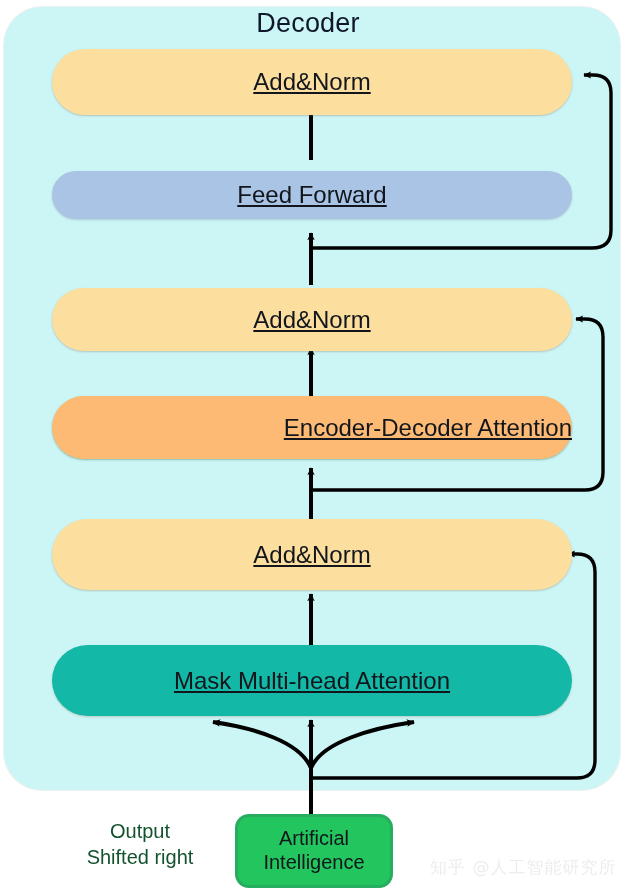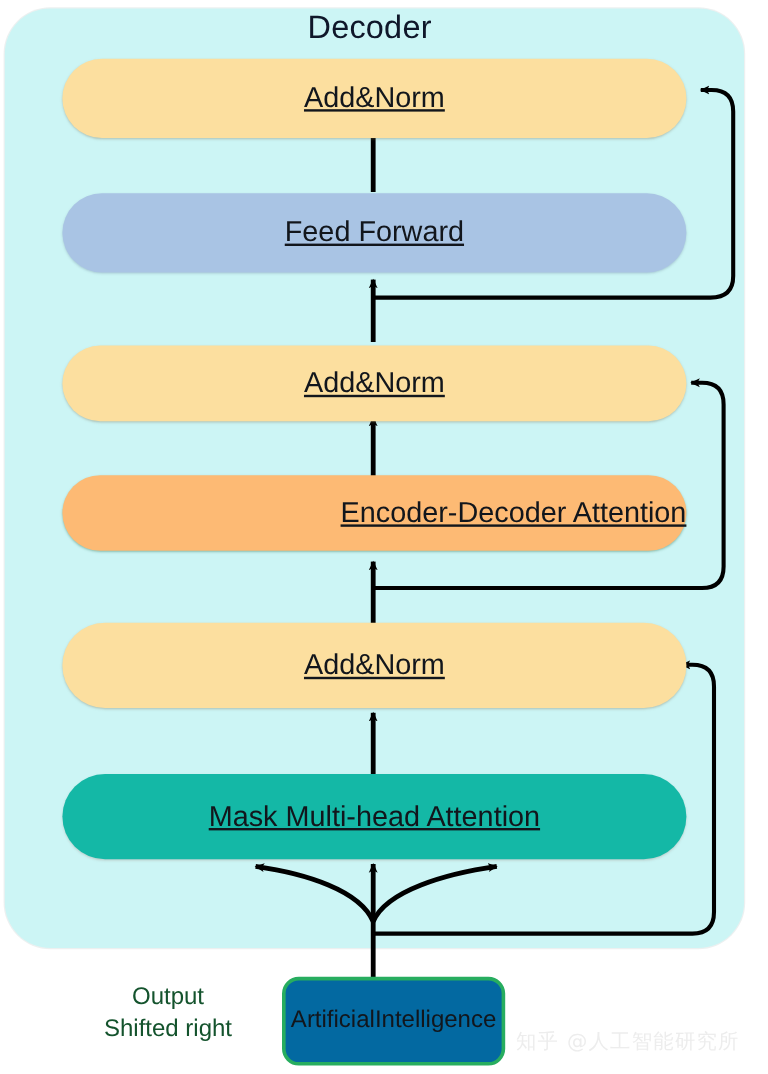--- a/index.html
+++ b/index.html
@@ -25,23 +25,23 @@
     color:#12161c;font-size:24px;text-align:center;
     border-radius:36px;box-sizing:border-box;text-decoration:underline;
   }
   .b-addnorm{background:#fcdf9f;box-shadow:0 1px 2px rgba(120,110,80,.35);}
   .b-ff{background:#a9c4e4;box-shadow:0 1px 2px rgba(90,110,140,.3);}
   .b-encdec{background:#fdba74;box-shadow:0 1px 2px rgba(20,90,50,.35);justify-content:flex-end;}
   .b-mask{background:#14b8a6;box-shadow:0 1px 2px rgba(150,120,110,.3);}
 
   
   .token-box{
-    position:absolute;left:235px;top:814px;width:186px;height:74px;
-    background:#0369a1;border:3px solid #27ad5f;border-radius:14px;
-    display:flex;flex-direction:row;align-items:center;justify-content:center;
+    position:absolute;left:235px;top:814px;width:158px;height:74px;
+    background:#22c55e;border:3px solid #27ad5f;border-radius:14px;
+    display:flex;flex-direction:column;align-items:center;justify-content:center;
     line-height:1.18;font-size:20px;color:#12161c;box-sizing:border-box;
   }
   .out-label{
     position:absolute;left:55px;top:818px;width:170px;text-align:center;
     font-size:20px;color:#14532d;line-height:1.32;
   }
   .watermark{
     position:absolute;left:430px;top:856px;font-size:17px;color:#ededed;
     letter-spacing:1px;white-space:nowrap;
     font-family:"DejaVu Sans",sans-serif;
@@ -81,21 +81,21 @@
     <g stroke="#000" stroke-width="4" fill="none">
       <path d="M311,768 C 300,742 255,728 213,722" marker-end="url(#ah)"></path>
       <path d="M311,768 C 322,742 372,728 414,722" marker-end="url(#ah)"></path>
     </g>
   </svg>
 
   <div class="block b-addnorm" style="left:52px;top:49px;width:520px;height:66px;">
     <span>Add&amp;Norm</span>
   </div>
 
-  <div class="block b-ff" style="left:52px;top:161px;width:520px;height:66px;">
+  <div class="block b-ff" style="left:52px;top:171px;width:520px;height:48px;">
     <span>Feed Forward</span>
   </div>
 
   <div class="block b-addnorm" style="left:52px;top:288px;width:520px;height:63px;">
     <span>Add&amp;Norm</span>
   </div>
 
   <div class="block b-encdec" style="left:52px;top:396px;width:520px;height:63px;">
     <span>Encoder-Decoder Attention</span>
   </div>

